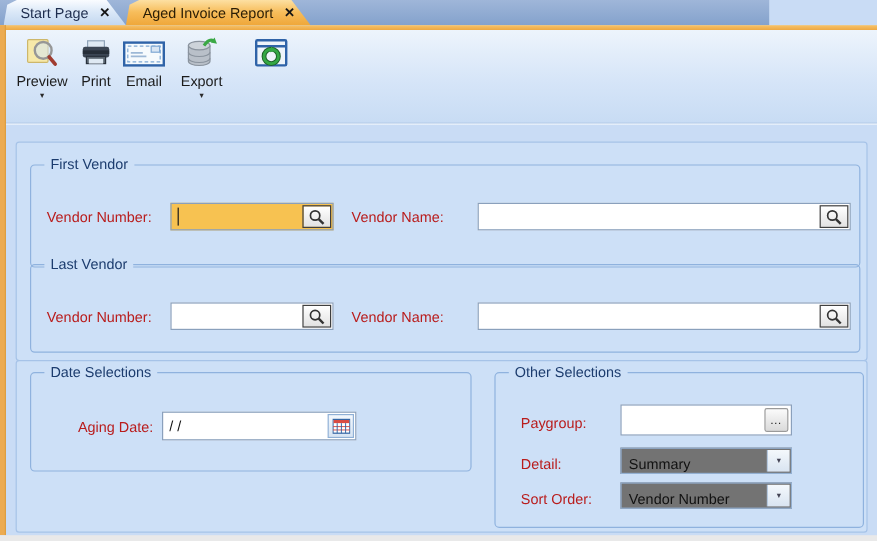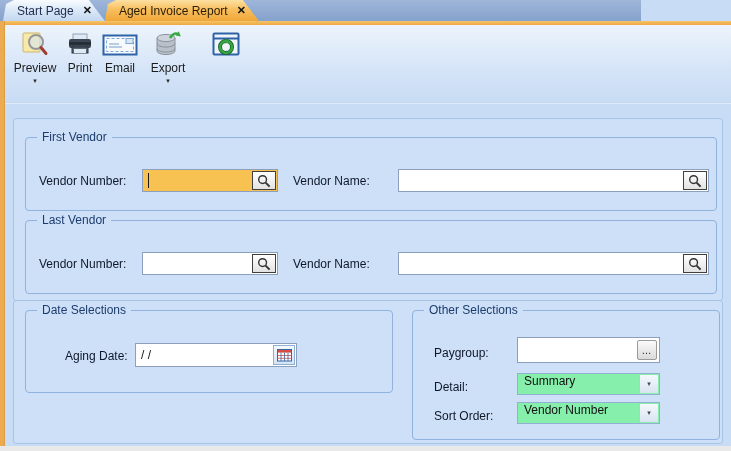--- a/index.html
+++ b/index.html
@@ -39,39 +39,39 @@
   .tbtn { display:flex; flex-direction:column; align-items:center; padding-top:1px; cursor:default; }
   .tbtn .ic  { height:34px; display:flex; align-items:center; justify-content:center; }
   .tbtn .lbl { font-size:12px; line-height:13px; color:#1c1c1c; text-align:center; }
   .tbtn .dd  { font-size:7px; line-height:8px; color:#2a2a2a; margin-top:2px; }
   .w54{width:54px}.w36{width:36px}.w58{width:58px}.w44{width:44px}.w52{width:52px}.w64{width:64px}
   
   .panel { position:absolute; background:#cde0f7; border:1px solid #a6c3e8; border-radius:3px; box-sizing:border-box; }
   .group { position:absolute; border:1px solid #8fb2de; border-radius:4px; box-sizing:border-box; }
   .gtitle { position:absolute; top:-8px; left:11px; padding:0 5px; font-size:12px;
     color:#1c3c6e; background:#cde0f7; white-space:nowrap; }
-  .flabel { position:absolute; font-size:12px; color:#0f172a; white-space:nowrap; }
+  .flabel { position:absolute; font-size:12px; color:#b91c1c; white-space:nowrap; }
   
   .field { position:absolute; border:1px solid #8aa0bc; background:#fff; box-sizing:border-box; }
   .field input { position:absolute; inset:0; width:100%; height:100%; border:0; background:transparent;
     padding:2px 27px 2px 5px; font:12px "Liberation Sans",sans-serif; color:#111; box-sizing:border-box; outline:none; }
   .field.focused { background:#f7c251; }
   .caret { position:absolute; left:5px; top:3px; bottom:3px; width:1px; background:#1a1a1a; }
   .mag { position:absolute; top:1px; right:1px; bottom:1px; width:24px;
     background:linear-gradient(180deg,#ffffff,#e2e2e2); border:1px solid #3f3f3f;
     display:flex; align-items:center; justify-content:center; box-sizing:border-box; cursor:pointer; }
   .calbtn { position:absolute; top:1px; right:1px; bottom:1px; width:22px;
     background:linear-gradient(180deg,#f3f8fd,#d6e4f3); border:1px solid #8fb0d6;
     display:flex; align-items:center; justify-content:center; box-sizing:border-box; cursor:pointer; }
   .dotbtn { position:absolute; top:2px; right:2px; bottom:2px; width:20px;
     background:linear-gradient(180deg,#fbfbfb,#dadada); border:1px solid #9a9a9a; border-radius:2px;
     display:flex; align-items:center; justify-content:center; font-size:10px; color:#222;
     box-sizing:border-box; cursor:pointer; letter-spacing:1px; }
-  .combo { position:absolute; background:#86efac; border:1px solid #93b0d2; box-sizing:border-box;
-    font-size:12px; color:#111; display:flex; align-items:flex-start; padding-left:6px; }
+  .combo { position:absolute; background:#737373; border:1px solid #93b0d2; box-sizing:border-box;
+    font-size:12px; color:#111; display:flex; align-items:flex-end; padding-left:6px; }
   .arrowbtn { position:absolute; top:1px; right:1px; bottom:1px; width:18px;
     background:linear-gradient(180deg,#f4f8fc,#d9e4f1); border-left:1px solid #b5c8de;
     display:flex; align-items:center; justify-content:center; font-size:7px; color:#445; cursor:pointer; }
 </style>
 </head>
 <body>
 
 <div class="window">
 
   <div class="tabbar">
@@ -152,21 +152,21 @@
         </svg>
       </span>
     </div>
 
   </div>
   <div class="tool-divider"></div>
 
   <div class="panel" style="left:13px; top:118px; width:710px; height:183px;"></div>
   <div class="panel" style="left:13px; top:300px; width:710px; height:144px;"></div>
 
-  <div class="group" style="left:25px; top:137px; width:692px; height:74px;">
+  <div class="group" style="left:25px; top:137px; width:692px; height:86px;">
     <span class="gtitle">First Vendor</span>
     <span class="flabel" style="left:13px; top:36px;">Vendor Number:</span>
     <div class="field focused" style="left:116px; top:31px; width:136px; height:23px;">
       <input value="" style="">
       <div class="caret"></div>
       <div class="mag">
         <svg width="14" height="14" viewBox="0 0 14 14">
           <circle cx="5.6" cy="5.6" r="3.9" fill="none" stroke="#333" stroke-width="1.4"></circle>
           <line x1="8.6" y1="8.6" x2="12.6" y2="12.6" stroke="#333" stroke-width="2"></line>
         </svg>

